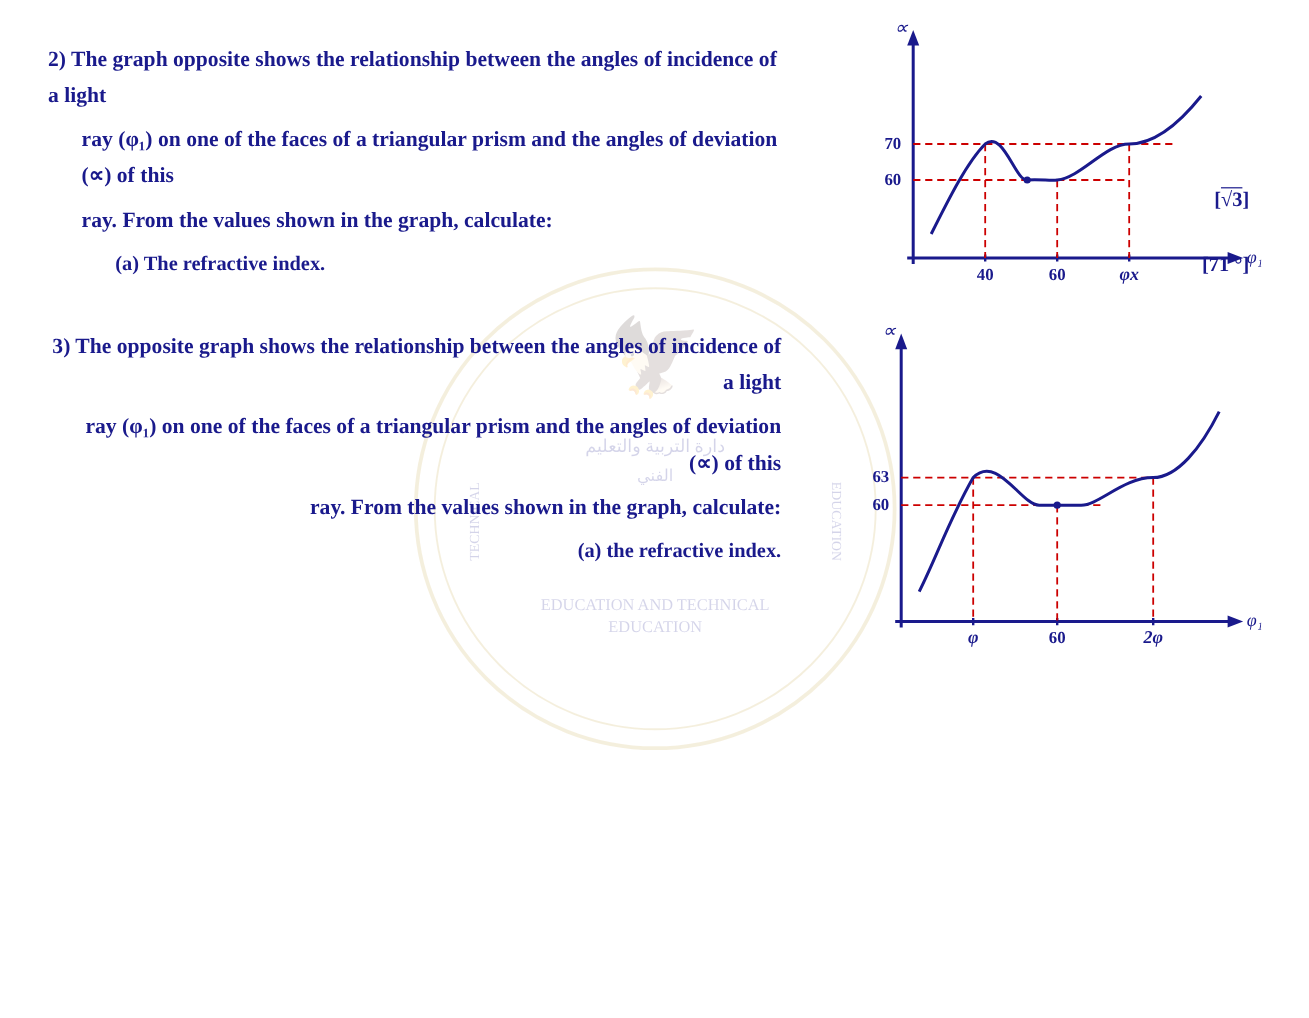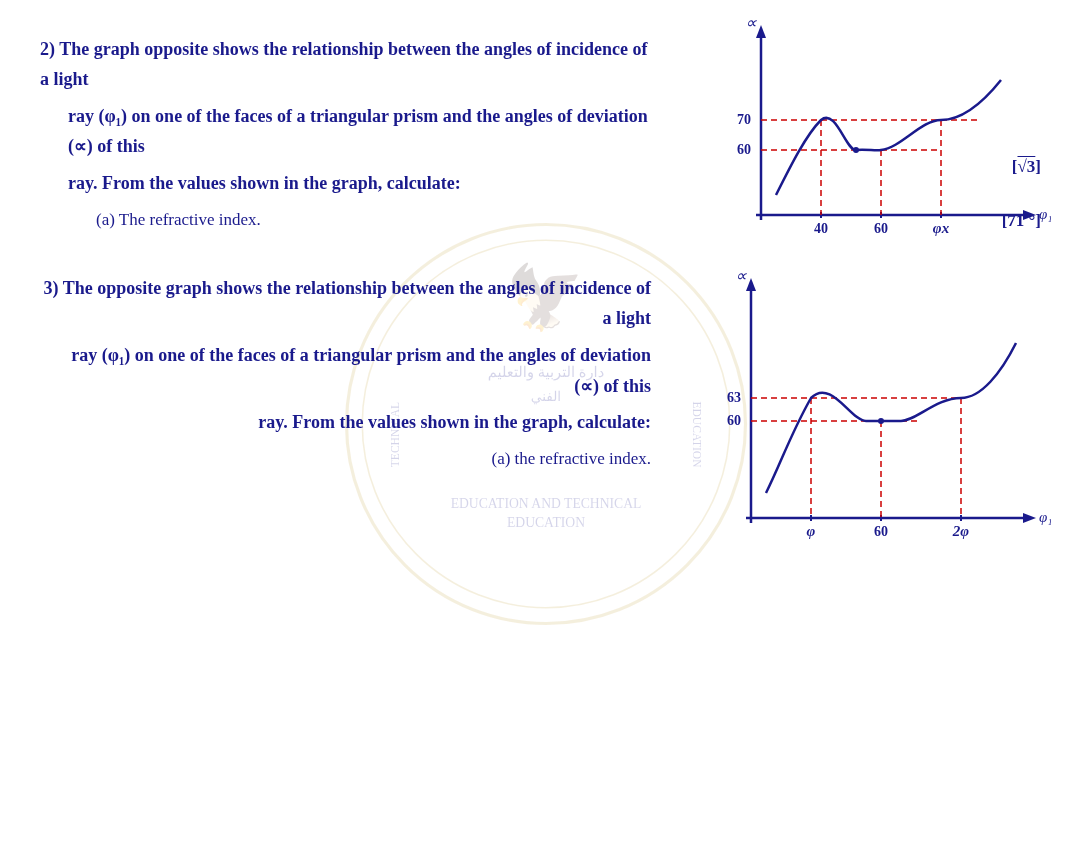--- a/index.html
+++ b/index.html
@@ -42,21 +42,21 @@
 
     .question-text {
       font-weight: bold;
       font-size: 18px;
       color: #1a1a8c;
       line-height: 1.7;
       margin-bottom: 6px;
     }
 
     .sub-question {
-      font-weight: normal;
+      font-weight: bold;
       font-size: 17px;
       color: #1a1a8c;
       margin-left: 28px;
       line-height: 1.8;
     }
 
     .answer-box {
       font-weight: bold;
       color: #1a1a8c;
       font-size: 17px;

